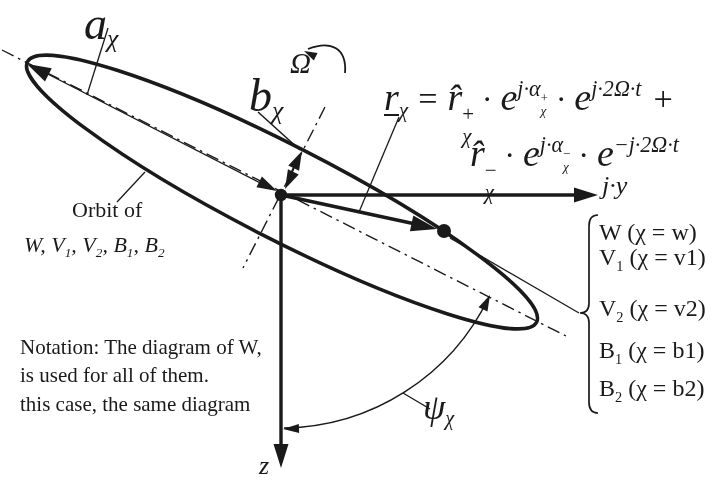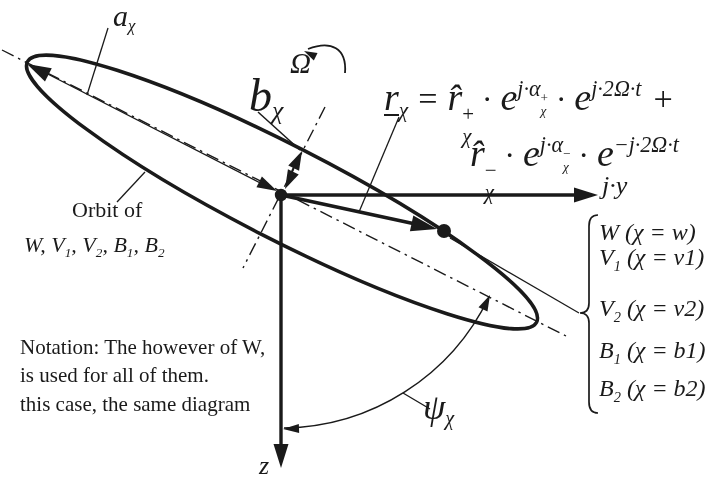--- a/index.html
+++ b/index.html
@@ -16,21 +16,21 @@
   .ul{display:inline-block;border-bottom:2.5px solid #1a1a1a;padding-bottom:2px;line-height:0.8;}
   .rel{margin:0 10px;font-size:90%;}
   .cd{margin:0 8px;font-size:82%;}
   .pl{margin-left:12px;font-size:90%;}
   .ss{display:inline-flex;flex-direction:column;vertical-align:-0.55em;font-size:55%;line-height:1.02;text-align:left;}
   .ss .t,.ss .b{display:block;}
   .exp{display:inline-block;font-size:58%;vertical-align:0.62em;line-height:1;}
   .exp .ss{font-size:60%;vertical-align:-0.42em;}
   
   .note-line{font-size:21px;line-height:28.4px;}
-  .list-item{font-size:24px;font-style:italic;}
+  .list-item{font-size:24px;}
 </style>
 </head>
 <body>
 
 <div class="stage">
 
   <svg width="720" height="482" viewBox="0 0 720 482">
 
     <ellipse cx="282" cy="192" rx="286" ry="47" transform="rotate(27.1 282 192)" fill="none" stroke="#1a1a1a" stroke-width="3.5"></ellipse>
 
@@ -69,21 +69,21 @@
 
     <path d="M 345,73 C 347,48 331,40 308,49" fill="none" stroke="#1a1a1a" stroke-width="1.8"></path>
     <polygon points="0,0 -13,4.2 -13,-4.2" transform="translate(304 51) rotate(206)" fill="#1a1a1a"></polygon>
 
     <path d="M 598,215 Q 589,215 589,226 L 589,303 Q 589,313 580,313 Q 589,313 589,323 L 589,402 Q 589,413 598,413" fill="none" stroke="#1a1a1a" stroke-width="1.7"></path>
   </svg>
 
 
   <div class="lbl it" style="left:290px;top:49px;font-size:29px">Ω</div>
 
-  <div class="lbl" style="left:113px;top:1px;font-size:30px">
+  <div class="lbl" style="left:84px;top:1px;font-size:46px">
     <span class="it">a</span><span class="sb it">χ</span>
   </div>
 
   <div class="lbl" style="left:249px;top:73px;font-size:46px">
     <span class="it">b</span><span class="sb it">χ</span>
   </div>
 
   <div class="lbl eq" style="left:384px;top:78px">
     <span><span class="it ul">r</span><span class="sb it">χ</span></span><span class="rm rel">=</span><span><span class="it">r̂</span><span class="ss">
           <span class="t rm">+</span>
@@ -117,18 +117,18 @@
 
   <div>
     <div class="lbl list-item subnum" style="left:599px;top:220px">W (χ = w)</div>
     <div class="lbl list-item subnum" style="left:599px;top:245px">V<sub>1</sub> (χ = v1)</div>
     <div class="lbl list-item subnum" style="left:599px;top:296px">V<sub>2</sub> (χ = v2)</div>
     <div class="lbl list-item subnum" style="left:599px;top:338px">B<sub>1</sub> (χ = b1)</div>
     <div class="lbl list-item subnum" style="left:599px;top:376px">B<sub>2</sub> (χ = b2)</div>
   </div>
 
   <div class="lbl" style="left:20px;top:333px">
-    <div class="note-line">Notation: The however of W,</div>
+    <div class="note-line">Notation: The diagram of W,</div>
     <div class="note-line">is used for all of them.</div>
     <div class="note-line">this case, the same diagram</div>
   </div>
 
 </div>
 
 </body></html>

